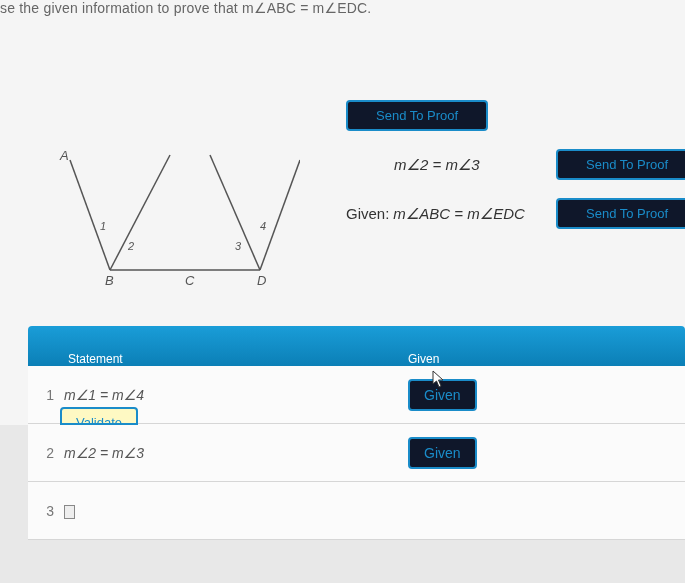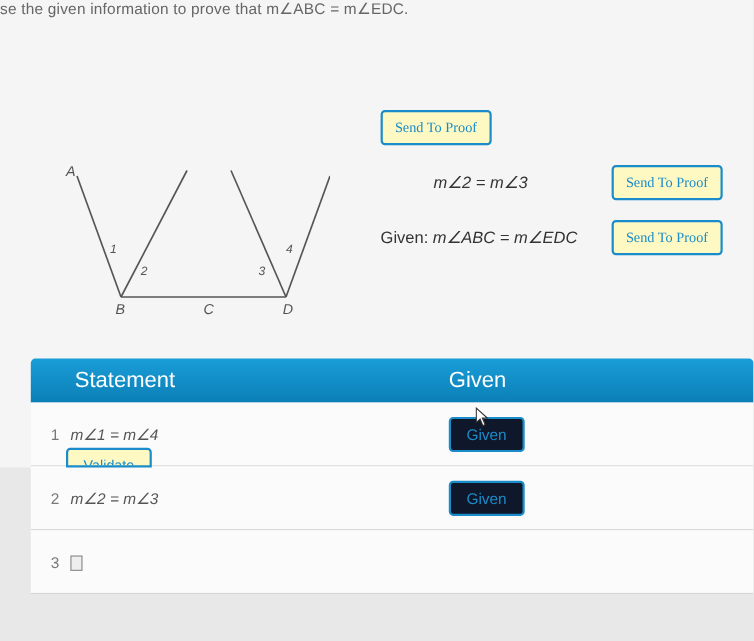--- a/index.html
+++ b/index.html
@@ -5,23 +5,23 @@
 *{box-sizing:border-box;margin:0;padding:0}
 body{font-family:Arial,Helvetica,sans-serif;background:#e8e8e8;width:685px;height:583px;overflow:hidden;position:relative;color:#444;filter:blur(0.3px)}
 .page{background:#f5f5f5;width:685px;height:425px;position:relative}
 .instr{position:absolute;top:0;left:0;font-size:14px;color:#666;letter-spacing:.2px}
 .top-area{position:absolute;top:100px;left:30px;right:10px;height:180px}
 .diagram{position:absolute;left:0;top:10px;width:270px;height:180px}
 .given-block{position:absolute;left:316px;top:0;width:360px}
 .given-row{display:flex;align-items:center;margin-bottom:18px}
 .given-text{width:210px;font-size:15px;color:#333;font-style:italic}
 .given-text .lbl{font-style:normal;margin-right:4px}
-.btn{background:#fef9c3;border:2px solid #1a8cc9;color:#1a8cc9;border-radius:4px;padding:6px 11px;font-size:13px;cursor:pointer;font-family:Liberation Serif, serif}
+.btn{background:#0f172a;border:2px solid #1a8cc9;color:#1a8cc9;border-radius:4px;padding:6px 28px;font-size:13px;cursor:pointer;font-family:Liberation Sans, sans-serif}
 .table-wrap{position:absolute;top:326px;left:28px;right:0}
-.thead{background:#0a8ec9;background:linear-gradient(#1a9dd8,#0b7fb6);color:#fff;display:flex;height:40px;align-items:center;font-size:20px;border-radius:4px 4px 0 0}
+.thead{background:#0a8ec9;background:linear-gradient(#1a9dd8,#0b7fb6);color:#fff;display:flex;height:40px;align-items:flex-end;font-size:12px;border-radius:4px 4px 0 0}
 .th-stmt{padding-left:40px;width:380px}
 .th-reason{}
 .trow{display:flex;align-items:center;background:#fbfbfb;border-bottom:1px solid #d6d6d6;height:58px;font-size:14px;color:#555}
 .tnum{width:36px;text-align:right;padding-right:10px;color:#777}
 .tstmt{width:344px;font-style:italic;white-space:nowrap}
 .treason{}
 .reason-btn{background:#0f172a;border:2px solid #1a8cc9;color:#3a6;color:#4b8b8b;border:2px solid #7cb8c8;border-radius:4px;padding:6px 14px;font-size:14px;cursor:pointer;font-family:Liberation Sans, sans-serif;color:#5a8a9a}
 .reason-btn{border:2px solid #1a8cc9;color:#1a8cc9}
 .cursor-input{display:inline-block;width:11px;height:14px;border:1px solid #888;background:#eee;vertical-align:middle}
 .validate{position:absolute;bottom:0;left:60px;background:#fef9c3;border:2px solid #1a8cc9;border-radius:4px 4px 0 0;padding:6px 14px 0;color:#1a8cc9;font-size:13px;height:18px;overflow:hidden}

